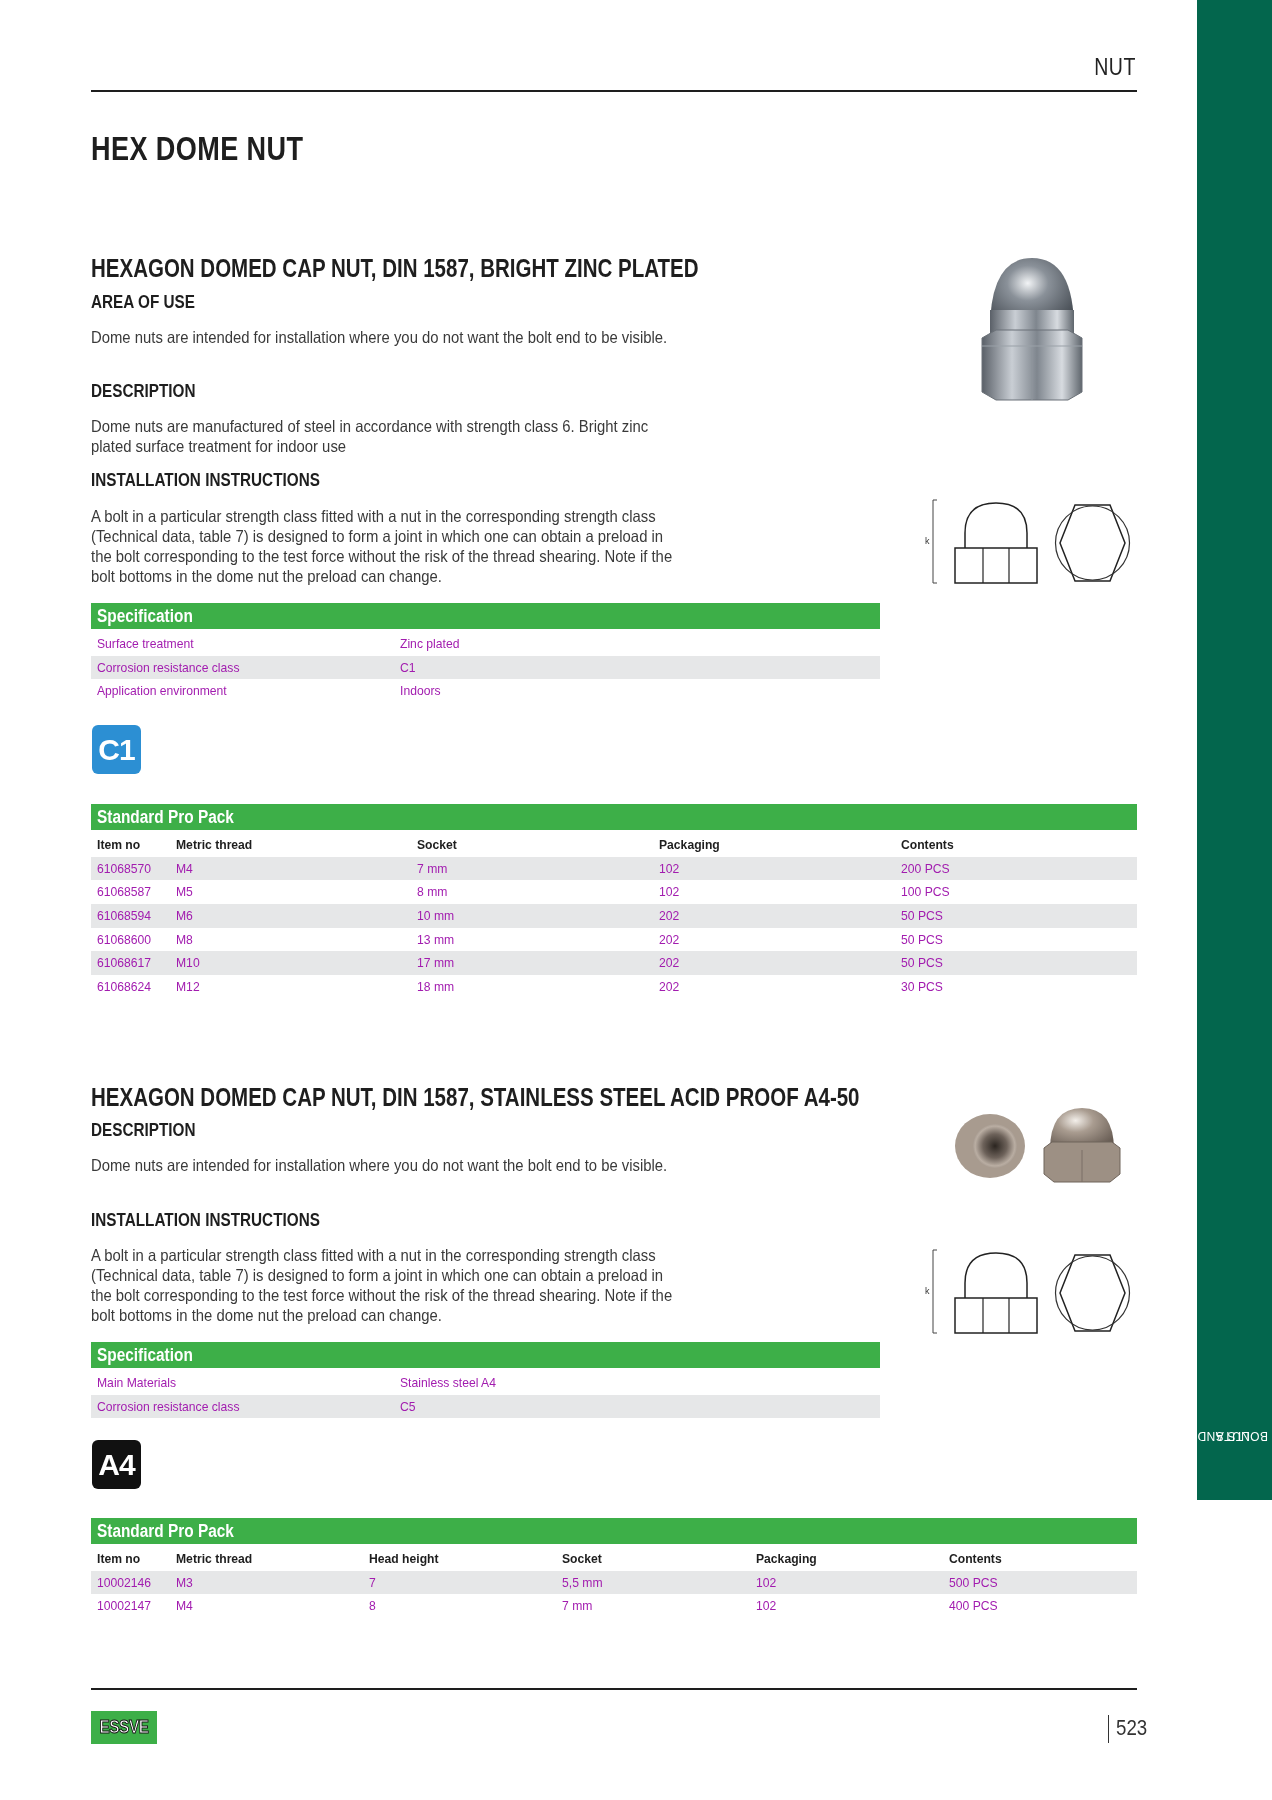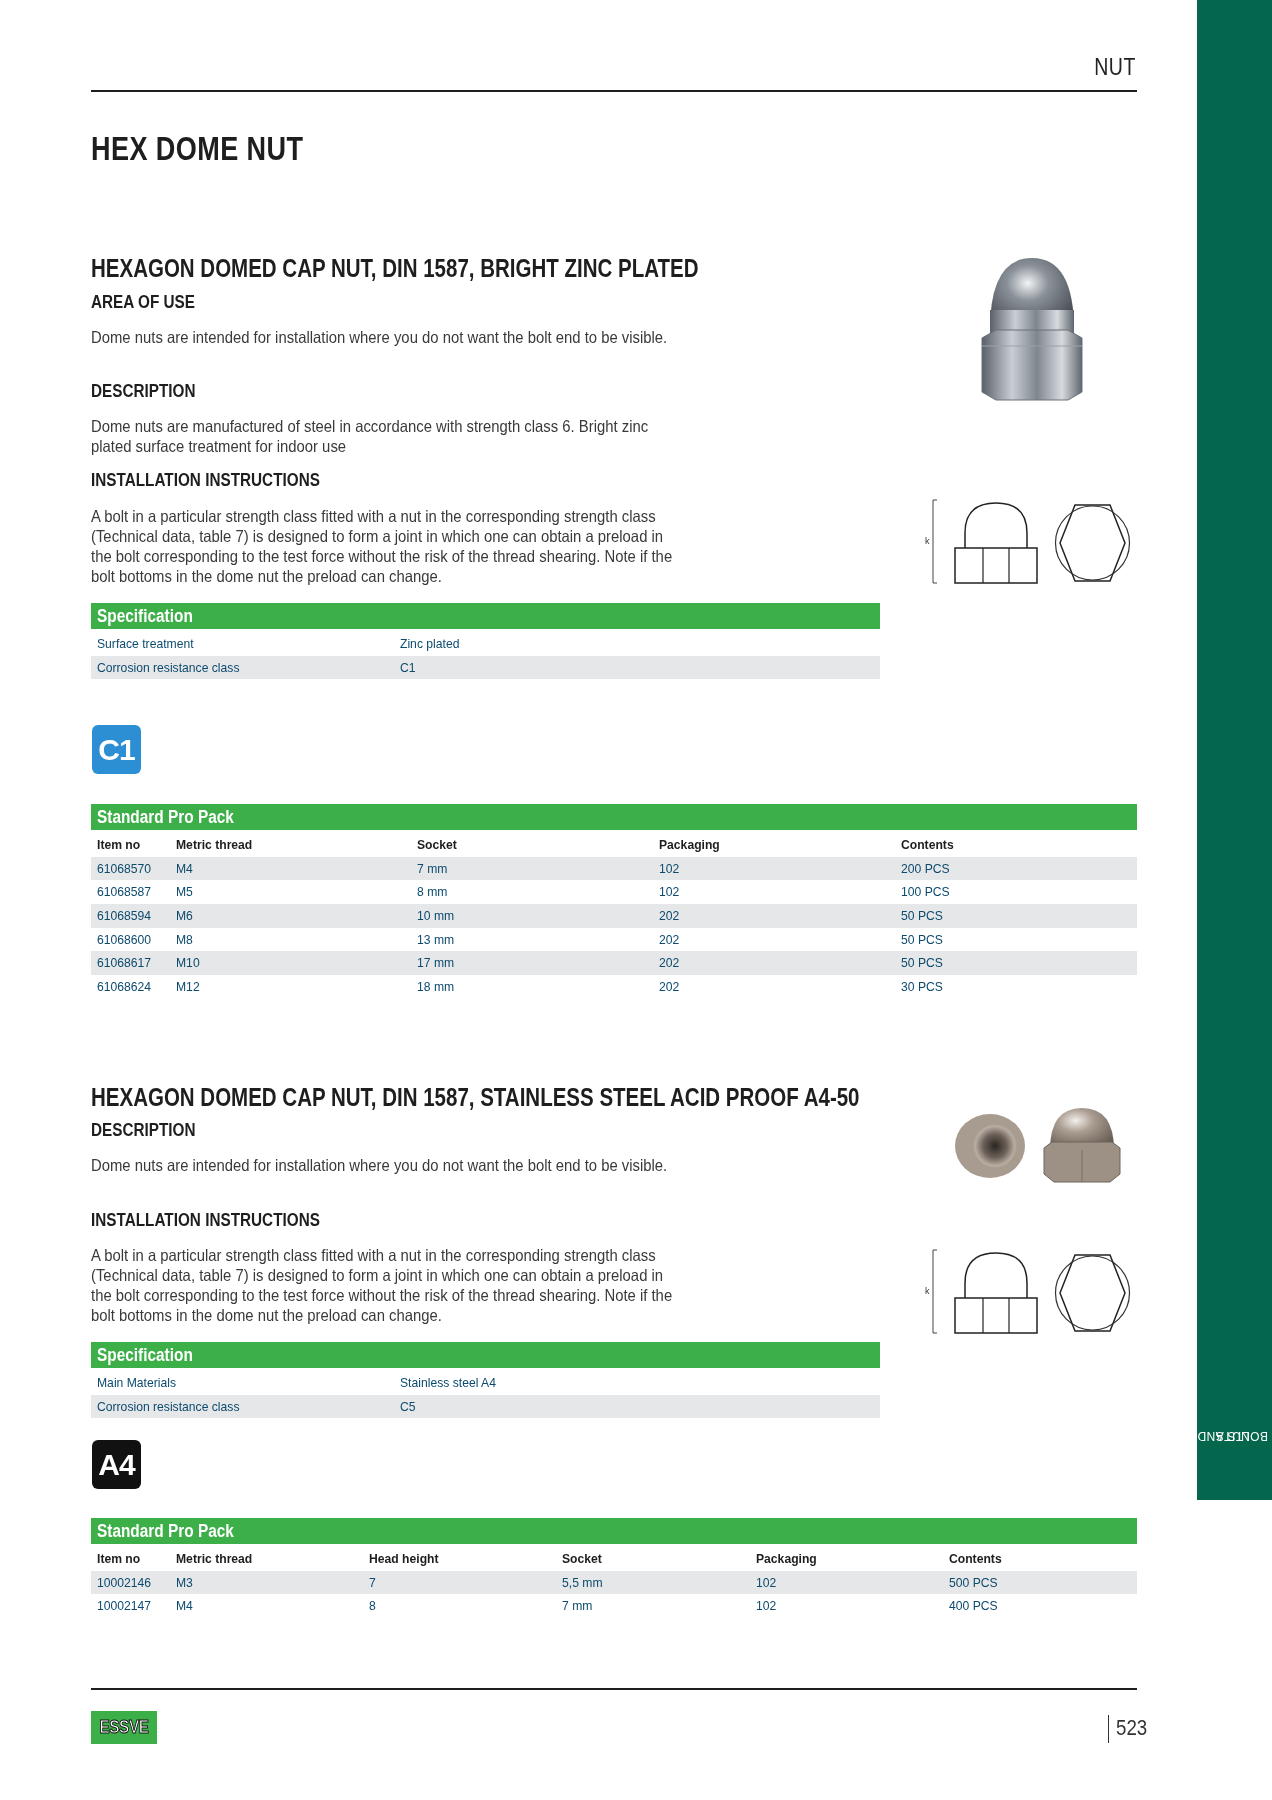--- a/index.html
+++ b/index.html
@@ -16,21 +16,21 @@
   .page-title { position: absolute; left: 91px; top: 130px; font-family: "Liberation Sans", sans-serif; font-weight: bold; font-size: 33px; color: #1e1e1e; transform: scaleX(0.82); transform-origin: left; letter-spacing: 0.5px; }
 
   .prod-title { position: absolute; left: 91px; font-family: "Liberation Sans", sans-serif; font-weight: bold; font-size: 25px; color: #1e1e1e; transform: scaleX(0.82); transform-origin: left; white-space: nowrap; }
   .sub-head { position: absolute; left: 91px; font-family: "Liberation Sans", sans-serif; font-weight: bold; font-size: 18px; color: #1e1e1e; transform: scaleX(0.85); transform-origin: left; white-space: nowrap; }
   .body-text { position: absolute; left: 91px; width: 660px; font-family: "Liberation Sans", sans-serif; font-size: 16.5px; line-height: 20px; color: #3a3a3a; transform: scaleX(0.9); transform-origin: left top; }
 
   .green-bar { position: absolute; left: 91px; height: 26px; background: #3daf48; color: #fff; font-family: "Liberation Sans", sans-serif; font-weight: bold; font-size: 17.5px; line-height: 26px; padding-left: 6px; }
   .green-bar span { display: inline-block; transform: scaleX(0.88); transform-origin: left; }
 
   .tbl { position: absolute; left: 91px; }
-  .trow { position: relative; height: 23.7px; font-family: "Liberation Sans", sans-serif; font-size: 13.5px; line-height: 23.7px; color: #0c4a6e; }
+  .trow { position: relative; height: 23.7px; font-family: "Liberation Sans", sans-serif; font-size: 13.5px; line-height: 23.7px; color: #a21caf; }
   .trow.alt { background: #e6e7e8; }
   .trow.head { color: #1e1e1e; font-weight: bold; }
   .cell { position: absolute; top: 0; white-space: nowrap; transform: scaleX(0.9); transform-origin: left; }
 
   .badge { position: absolute; left: 92px; width: 49px; height: 49px; border-radius: 6px; color: #fff; font-family: "Liberation Sans", sans-serif; font-weight: bold; font-size: 30px; line-height: 49px; text-align: center; letter-spacing: -1px; }
   .badge.c1 { background: #2c8fd3; }
   .badge.a4 { background: #111; }
 
   .img-box { position: absolute; }
 
@@ -101,20 +101,24 @@
 <div class="green-bar" style="top:603px; width:789px;"><span>Specification</span></div>
 <div class="tbl" style="top:632px; width:789px;">
   <div class="trow">
     <span class="cell" style="left:6px;">Surface treatment</span>
     <span class="cell" style="left:309px;">Zinc plated</span>
   </div>
   <div class="trow alt">
     <span class="cell" style="left:6px;">Corrosion resistance class</span>
     <span class="cell" style="left:309px;">C1</span>
   </div>
+  <div class="trow">
+    <span class="cell" style="left:6px;">Application environment</span>
+    <span class="cell" style="left:309px;">Indoors</span>
+  </div>
 </div>
 
 <div class="badge c1" style="top:725px;">C1</div>
 
 <div class="green-bar" style="top:804px; width:1046px;"><span>Standard Pro Pack</span></div>
 <div class="tbl" style="top:833px; width:1046px;">
   <div class="trow head">
     <span class="cell" style="left:6px;">Item no</span>
     <span class="cell" style="left:85px;">Metric thread</span>
     <span class="cell" style="left:326px;">Socket</span>

